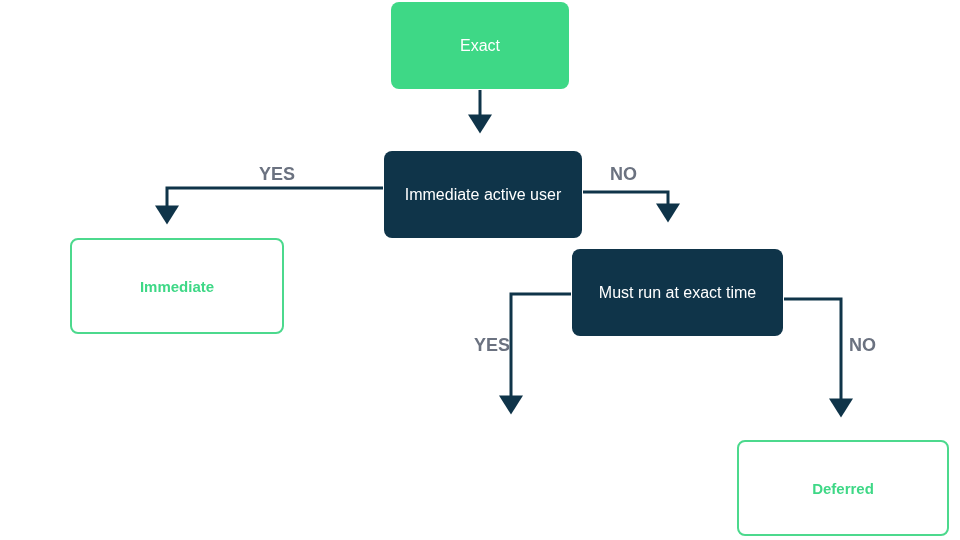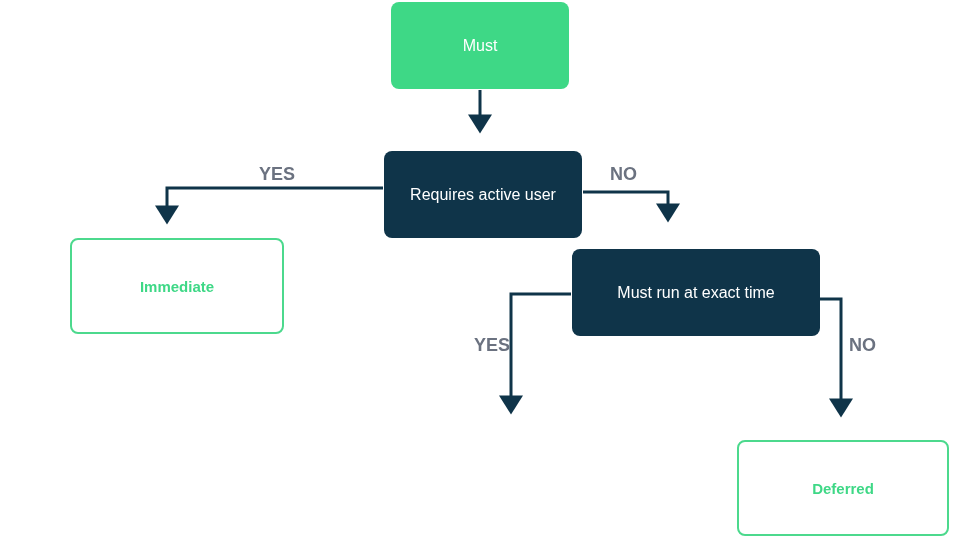--- a/index.html
+++ b/index.html
@@ -92,28 +92,28 @@
     <g>
       <path d="M 571 294 L 511 294 L 511 405" stroke="#0f3449" stroke-width="3" fill="none" stroke-linejoin="miter" marker-end="url(#arrowhead)"></path>
     </g>
 
     <g>
       <path d="M 784 299 L 841 299 L 841 408" stroke="#0f3449" stroke-width="3" fill="none" stroke-linejoin="miter" marker-end="url(#arrowhead)"></path>
     </g>
   </svg>
 
   <div class="node node-start" style="left:391px; top:2px; width:178px; height:87px;">
-    <span>Must</span>
+    <span>Exact</span>
   </div>
 
   <div class="node node-decision" style="left:384px; top:151px; width:198px; height:87px;">
-    <span>Requires active user</span>
+    <span>Immediate active user</span>
   </div>
 
-  <div class="node node-decision" style="left:572px; top:249px; width:248px; height:87px;">
+  <div class="node node-decision" style="left:572px; top:249px; width:211px; height:87px;">
     <span>Must run at exact time</span>
   </div>
 
   <div class="node node-outcome" style="left:70px; top:238px; width:214px; height:96px;">
     <span>Immediate</span>
   </div>
 
 
   <div class="node node-outcome" style="left:737px; top:440px; width:212px; height:96px;">
     <span>Deferred</span>

